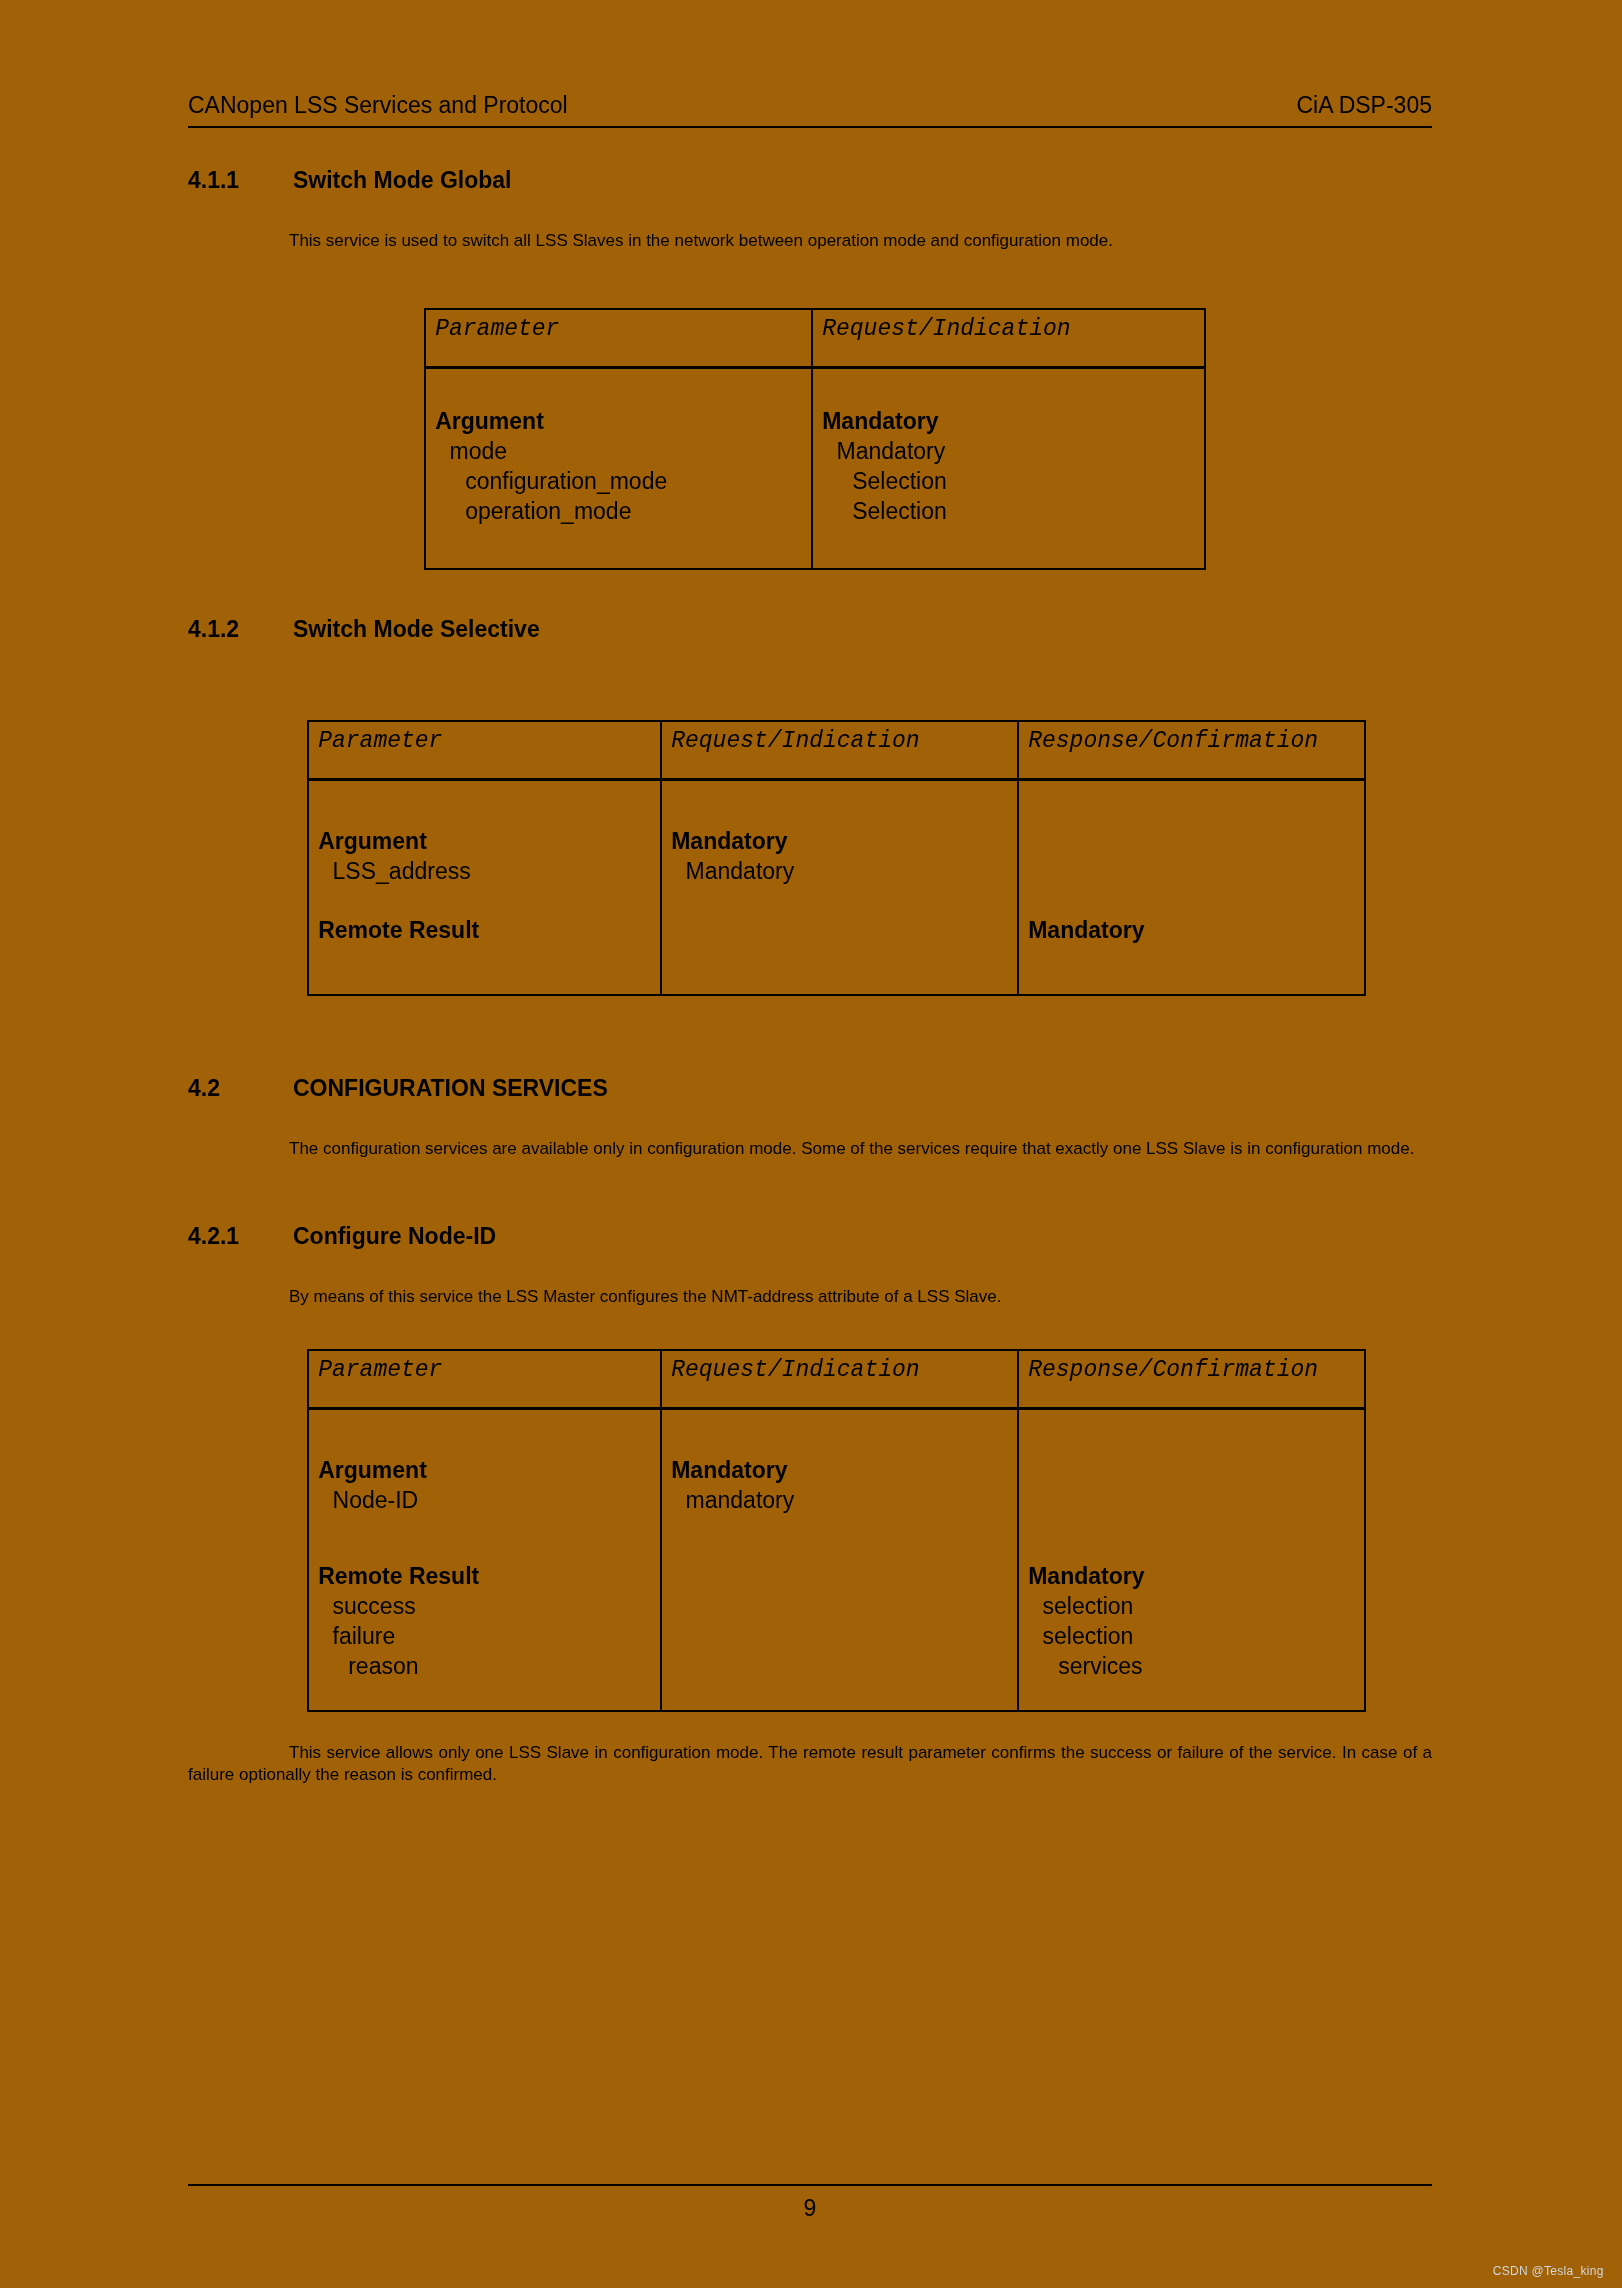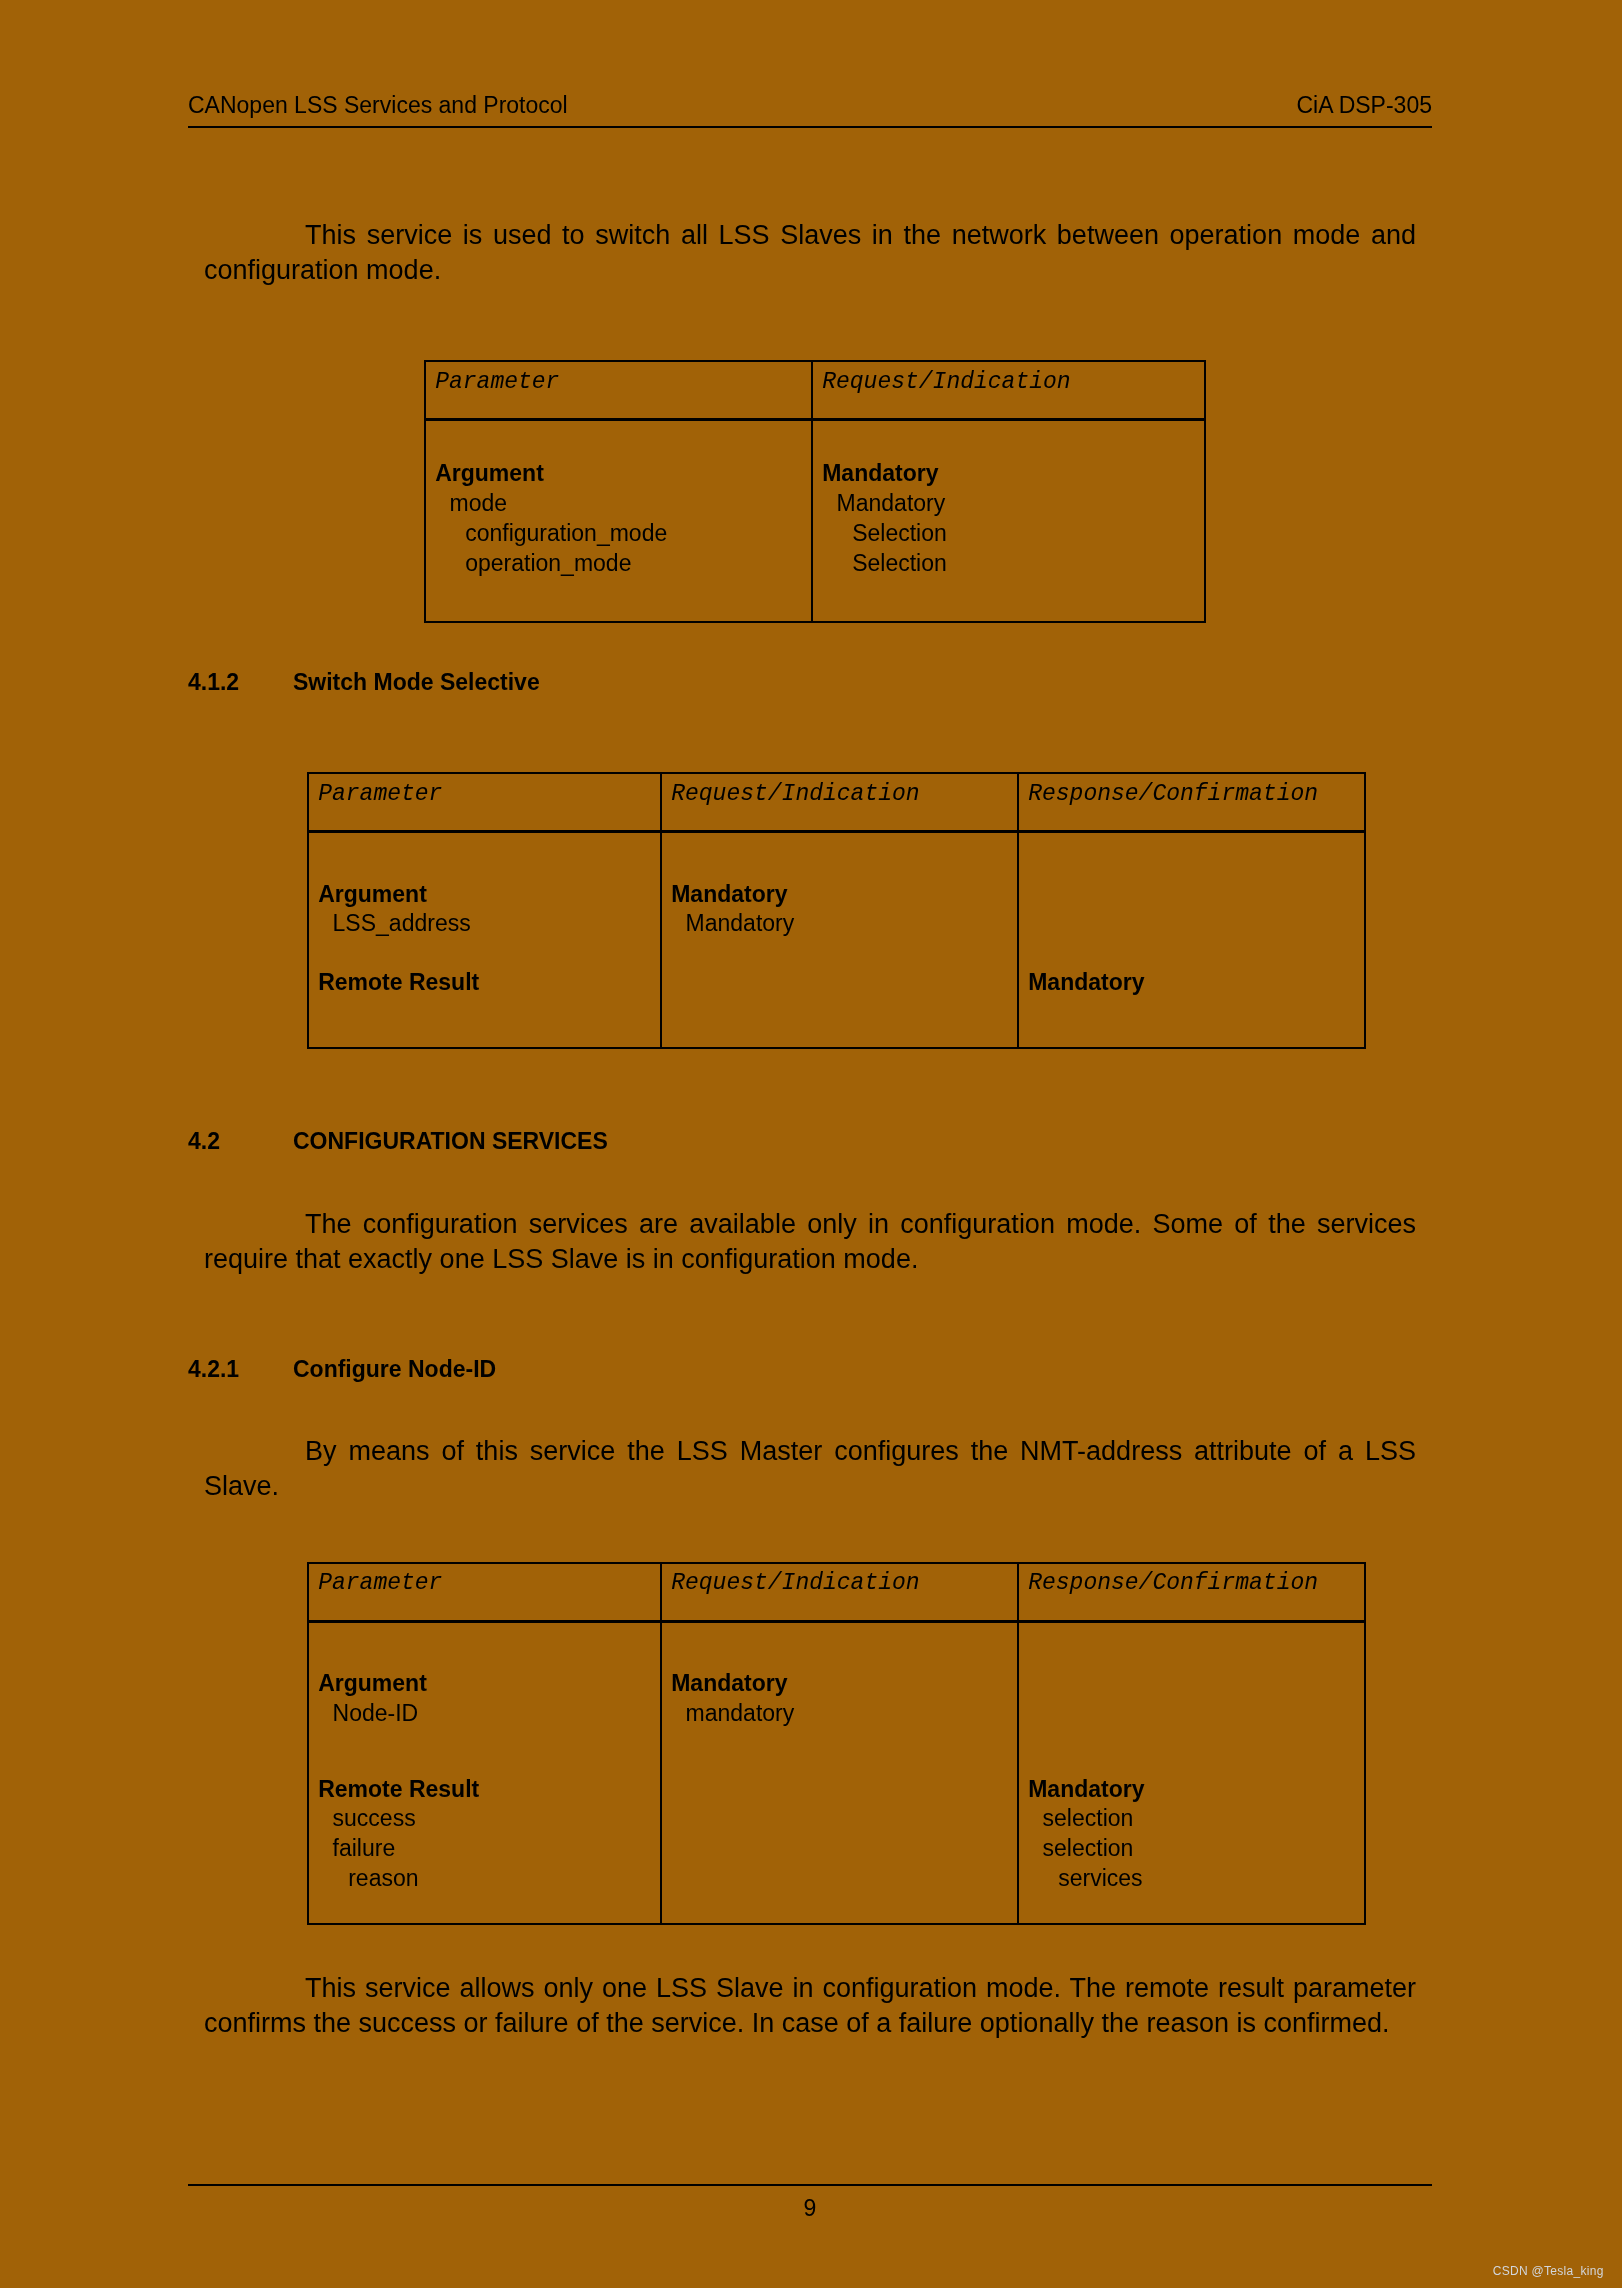--- a/index.html
+++ b/index.html
@@ -79,25 +79,25 @@
     line-height: 1.2;
     white-space: nowrap;
   }
   .heading .h-num {
     width: 105px;
     flex: 0 0 105px;
   }
   .heading .h-text { flex: 1 1 auto; }
 
   .para {
-    font-size: 27px;
+    font-size: 17px;
     line-height: 1.30;
     text-align: justify;
     text-indent: 101px;
-    margin: 16px;
+    margin: 0;
   }
   .para.last-line-left { text-align-last: left; }
   .sp-46 { height: 30px; }
   .sp-54 { height: 35px; }
   .sp-62 { height: 41px; }
   .sp-70 { height: 46px; }
   .sp-86 { height: 56px; }
   .sp-96 { height: 63px; }
   .sp-120 { height: 79px; }
 
@@ -158,20 +158,24 @@
   <div class="page-header">
     <div class="hdr-row">
       <div>CANopen LSS Services and Protocol</div>
       <div>CiA DSP-305</div>
     </div>
     <div class="hdr-rule"></div>
   </div>
 
   <div class="content">
 
+    <div class="heading">
+      <div class="h-num">4.1.1</div>
+      <div class="h-text">Switch Mode Global</div>
+    </div>
 
     <div class="sp-54"></div>
 
     <p class="para last-line-left">This service is used to switch all LSS Slaves in the network between operation mode and configuration mode.</p>
 
     <div class="sp-86"></div>
 
     <div class="tbl-wrap-1">
       <table class="svc-table" style="width:780px;">
         <colgroup>

